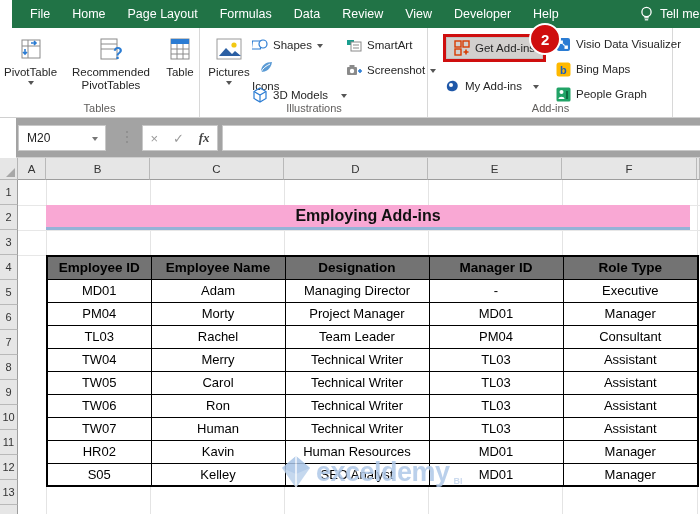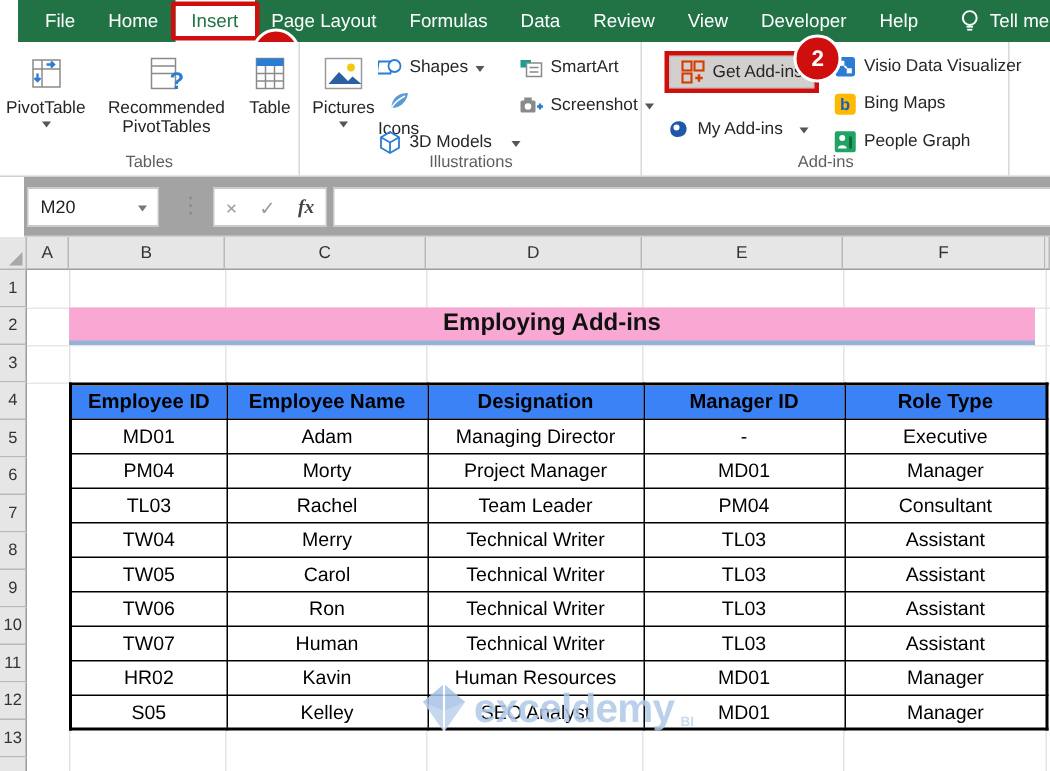--- a/index.html
+++ b/index.html
@@ -79,42 +79,36 @@
   .hline { position:absolute; left:18px; right:0; height:1px; background:#e7e7e7; }
 
   .title-cell { position:absolute; left:46px; top:47px; width:644px; height:25px; background:#f9a8d4;
                 border-bottom:3px solid #95b3d7; display:flex; align-items:center; justify-content:center;
                 font-size:16px; font-weight:bold; color:#111; z-index:2; }
 
   table.data { position:absolute; left:46px; top:97px; border-collapse:collapse; table-layout:fixed;
                z-index:2; background:#fff; border:2px solid #000; }
   table.data th, table.data td { border:1.5px solid #000; text-align:center; vertical-align:middle;
                height:23px; padding:0 2px; overflow:hidden; white-space:nowrap; }
-  table.data th { background:#3b82f6; font-size:13.5px; font-weight:bold; color:#000; }
+  table.data th { background:#737373; font-size:13.5px; font-weight:bold; color:#000; }
   table.data td { font-size:13px; color:#000; }
 
   .watermark { position:absolute; left:280px; top:296px; display:flex; align-items:center; gap:4px;
                z-index:5; pointer-events:none; opacity:0.85; }
   .watermark .wtext { font-size:27px; font-weight:bold; color:#afc8e8; letter-spacing:-0.5px; }
   .watermark .wsub { font-size:9px; font-weight:bold; color:#c3d4ec; align-self:flex-end; margin-bottom:4px; }
 </style>
 </head>
 <body>
 
 <div class="app">
 
   <div class="tabbar">
     <div class="tab">File</div>
     <div class="tab">Home</div>
-    <div class="tab active">
-      <span>Insert</span>
-      <div class="redbox-tab">
-        <div class="num-circle circle1">1</div>
-      </div>
-    </div>
     <div class="tab">Page Layout</div>
     <div class="tab">Formulas</div>
     <div class="tab">Data</div>
     <div class="tab">Review</div>
     <div class="tab">View</div>
     <div class="tab">Developer</div>
     <div class="tab">Help</div>
     <div class="tellme">
       <span class="icn">
         <svg width="13" height="17" viewBox="0 0 13 17">

